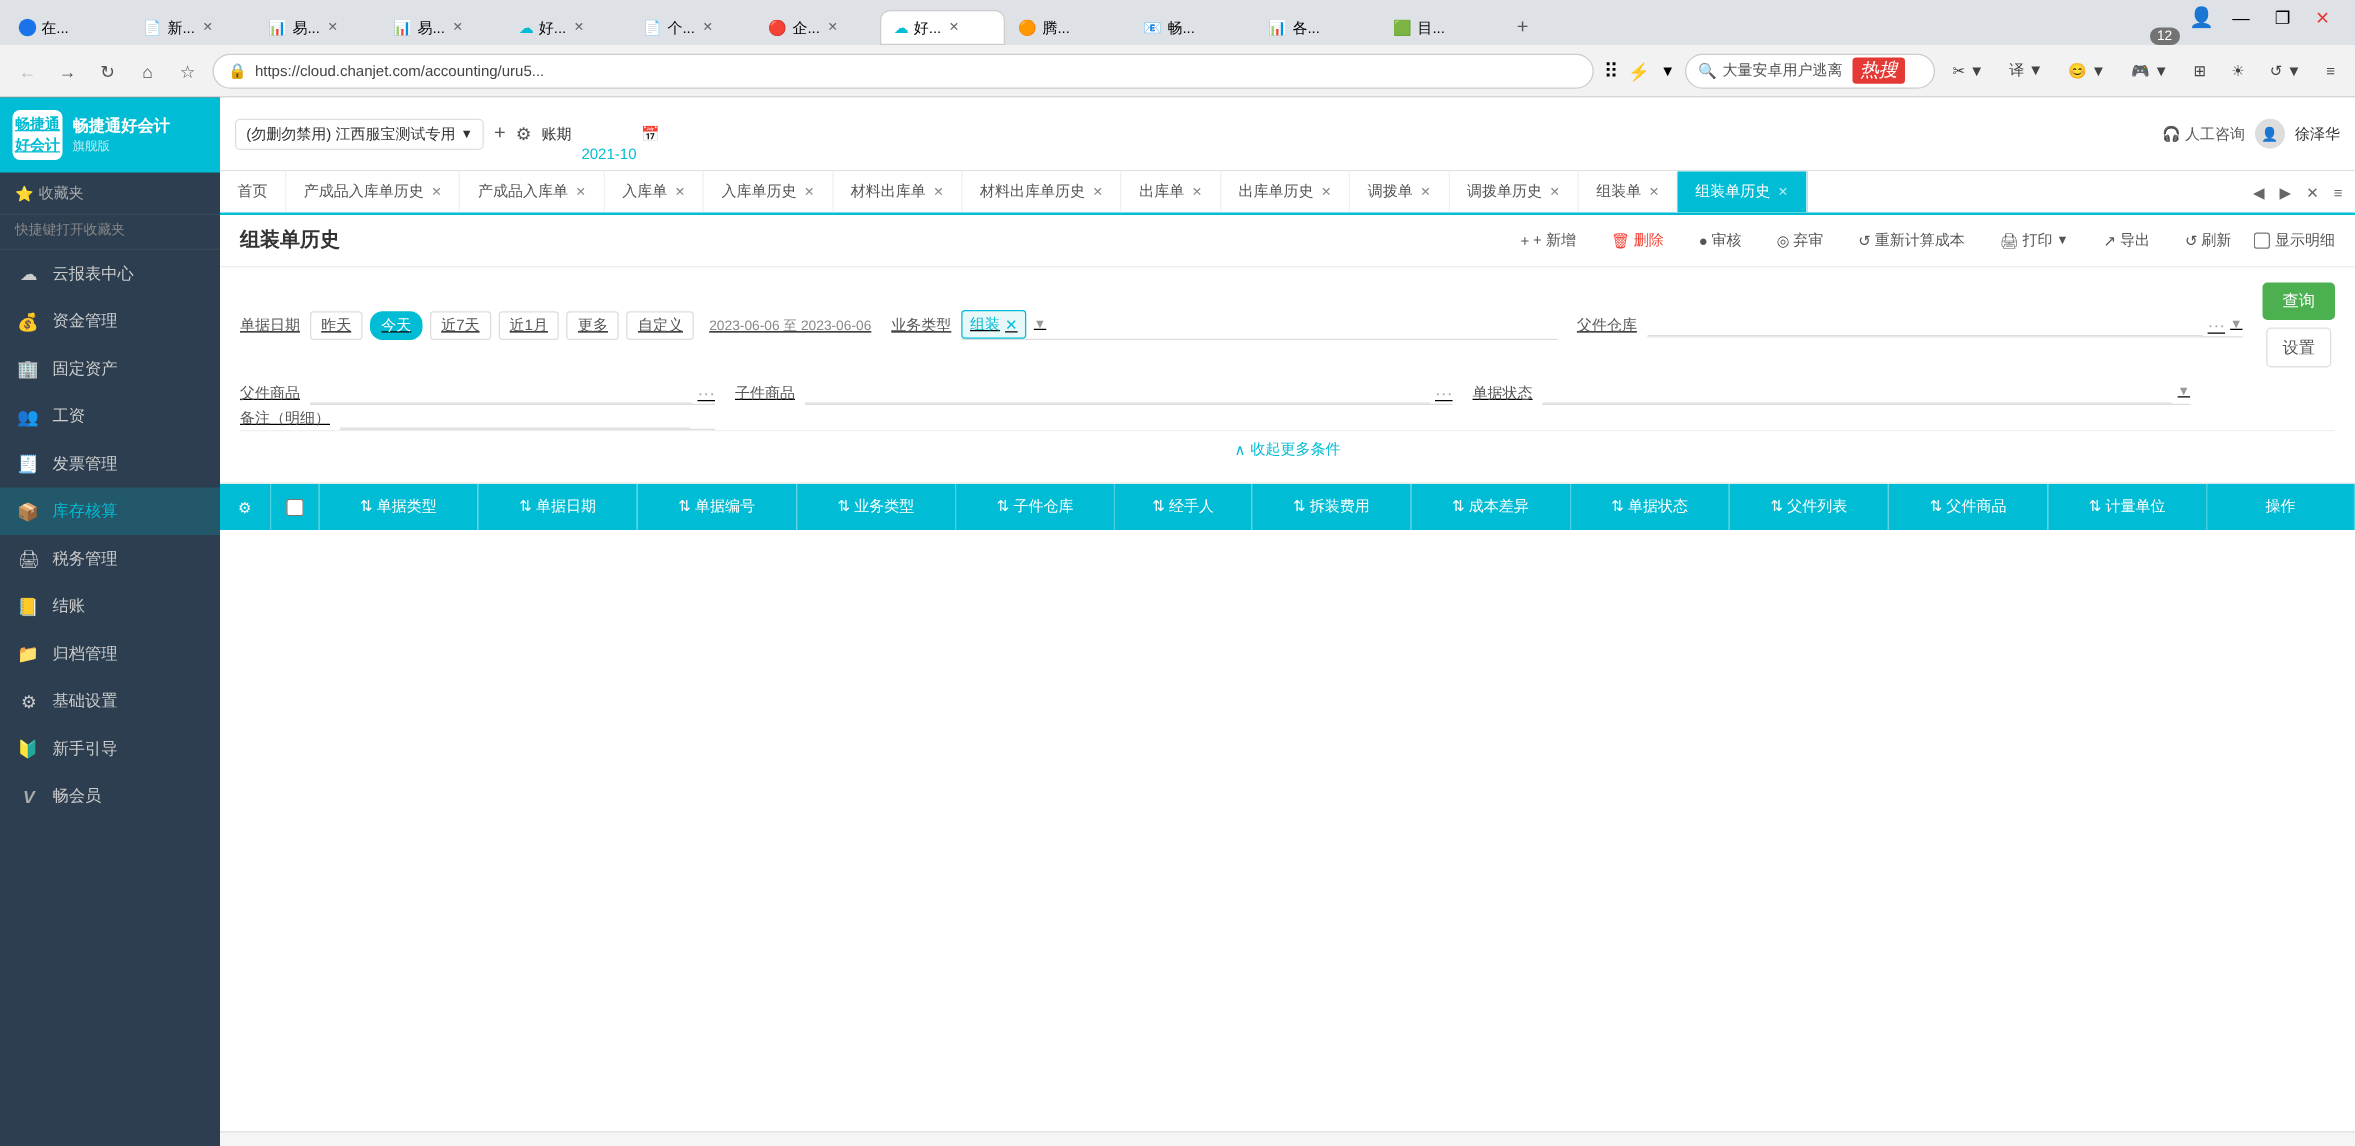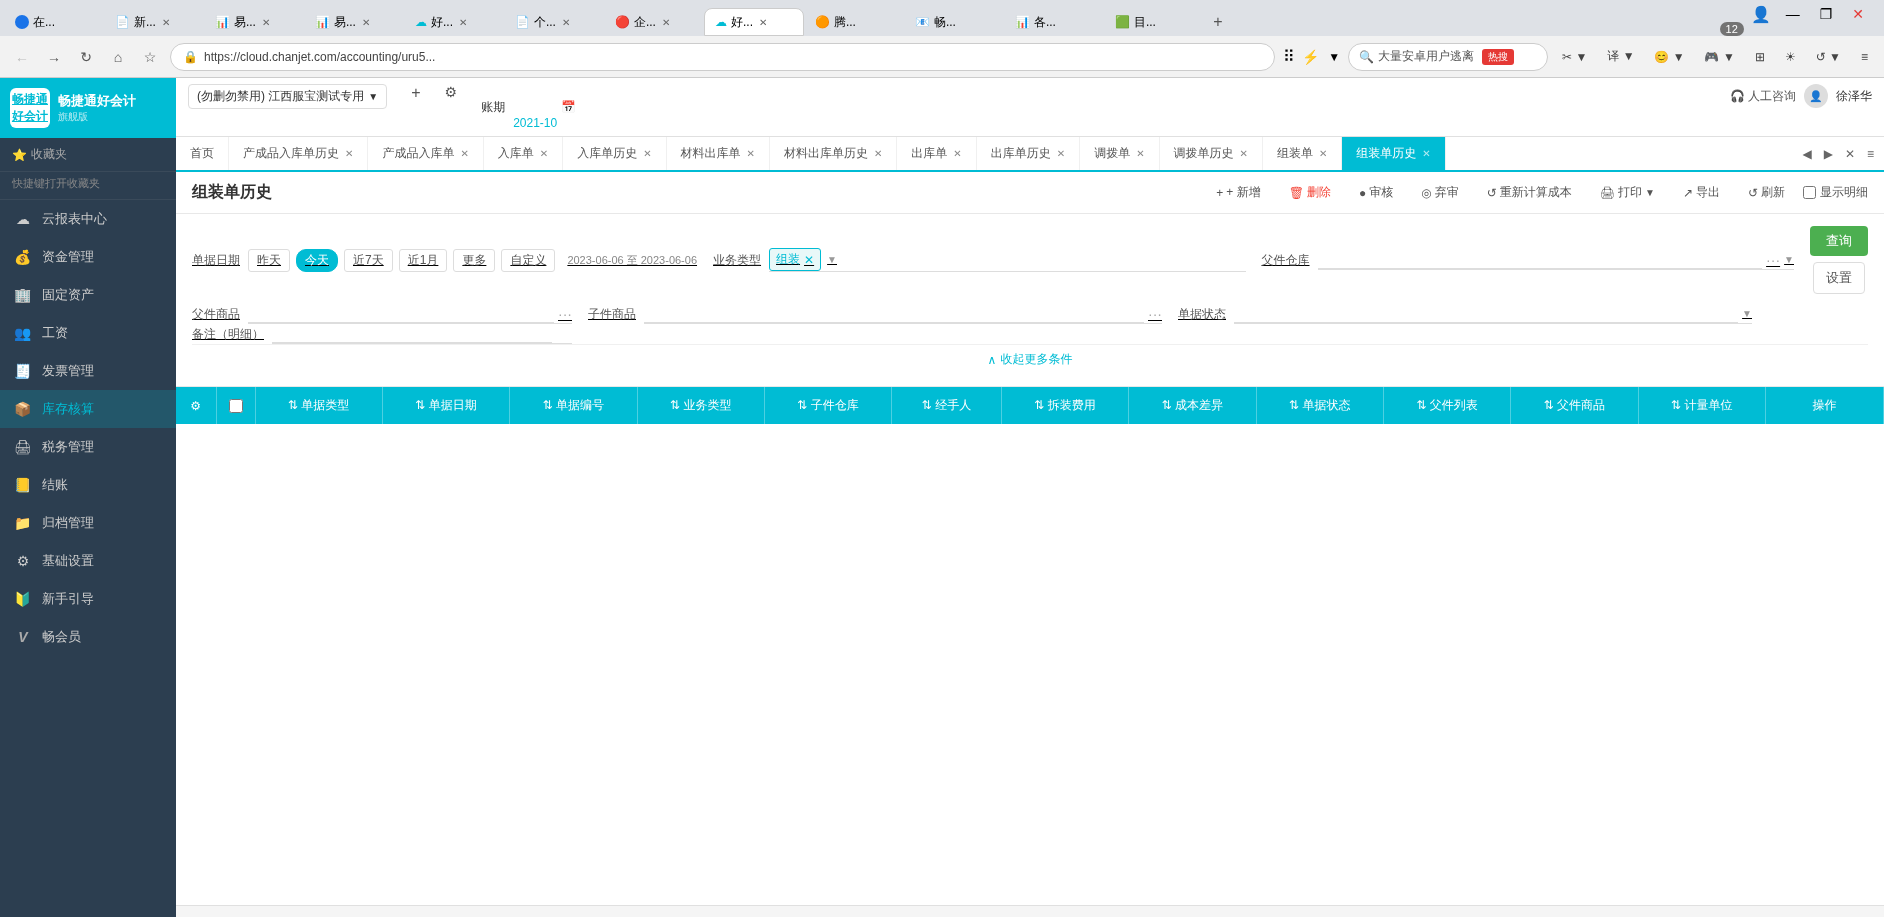--- a/index.html
+++ b/index.html
@@ -34,21 +34,21 @@
     .sidebar-fav-subtitle { padding: 4px 12px 8px; color: #888; font-size: 11px; cursor: pointer; border-bottom: 1px solid #3a4a5a; }
     .sidebar-menu { flex: 1; overflow-y: auto; }
     .sidebar-item { display: flex; align-items: center; padding: 10px 14px; color: #ccc; cursor: pointer; gap: 10px; }
     .sidebar-item .icon { font-size: 14px; width: 18px; text-align: center; }
     .sidebar-item .label { font-size: 13px; }
 
     
     .main-content { flex: 1; display: flex; flex-direction: column; overflow: hidden; background: #f5f5f5; }
 
     
-    .top-bar { background: #fff; padding: 6px 12px; display: flex; align-items: flex-start; gap: 24px; border-bottom: 1px solid #e0e0e0; flex-shrink: 0; }
+    .top-bar { background: #fff; padding: 6px 12px; display: flex; align-items: center; gap: 8px; border-bottom: 1px solid #e0e0e0; flex-shrink: 0; }
     .company-selector { display: flex; align-items: center; gap: 4px; border: 1px solid #ddd; border-radius: 4px; padding: 3px 8px; cursor: pointer; font-size: 12px; color: #333; }
     .period-selector { display: flex; align-items: center; gap: 4px; font-size: 12px; color: #333; cursor: pointer; }
 
     
     .nav-tabs { background: #fff; display: flex; align-items: center; border-bottom: 2px solid #00bcd4; flex-shrink: 0; overflow-x: auto; white-space: nowrap; }
     .nav-tab { padding: 8px 14px; font-size: 12px; color: #555; cursor: pointer; display: inline-flex; align-items: center; gap: 4px; border-right: 1px solid #f0f0f0; }
     .nav-tab.active { background: #00bcd4; color: #fff; }
     .nav-tab .close-x { font-size: 10px; margin-left: 2px; opacity: 0.7; }
     .nav-tabs-arrows { display: flex; align-items: center; margin-left: auto; padding: 0 6px; gap: 4px; flex-shrink: 0; }
     .nav-tabs-arrows span { cursor: pointer; color: #666; font-size: 12px; padding: 2px 4px; }
@@ -192,21 +192,21 @@
     </div>
     <div style="display:flex;align-items:center;gap:4px;">
       <span style="font-size:14px;cursor:pointer;color:#ffa000;">⚡</span>
     </div>
     <div style="display:flex;align-items:center;gap:4px;">
       <span style="font-size:12px;cursor:pointer;">▼</span>
     </div>
     <div class="search-bar">
       <span style="color:#999;margin-right:4px;">🔍</span>
       <span style="color:#555;font-size:12px;">大量安卓用户逃离</span>
-      <span style="background:#e53935;color:#fff;border-radius:3px;padding:1px 6px;font-size:10px;margin-left:8px;">热搜</span>
+      <span style="background:#e53935;color:#fff;border-radius:3px;padding:1px 6px;font-size:15px;margin-left:8px;font-style:italic;">热搜</span>
     </div>
     <div class="toolbar-action-btn">✂ ▼</div>
     <div class="toolbar-action-btn">译 ▼</div>
     <div class="toolbar-action-btn">😊 ▼</div>
     <div class="toolbar-action-btn">🎮 ▼</div>
     <div class="toolbar-action-btn">⊞</div>
     <div class="toolbar-action-btn">☀</div>
     <div class="toolbar-action-btn">↺ ▼</div>
     <div class="toolbar-action-btn">≡</div>
   </div>

